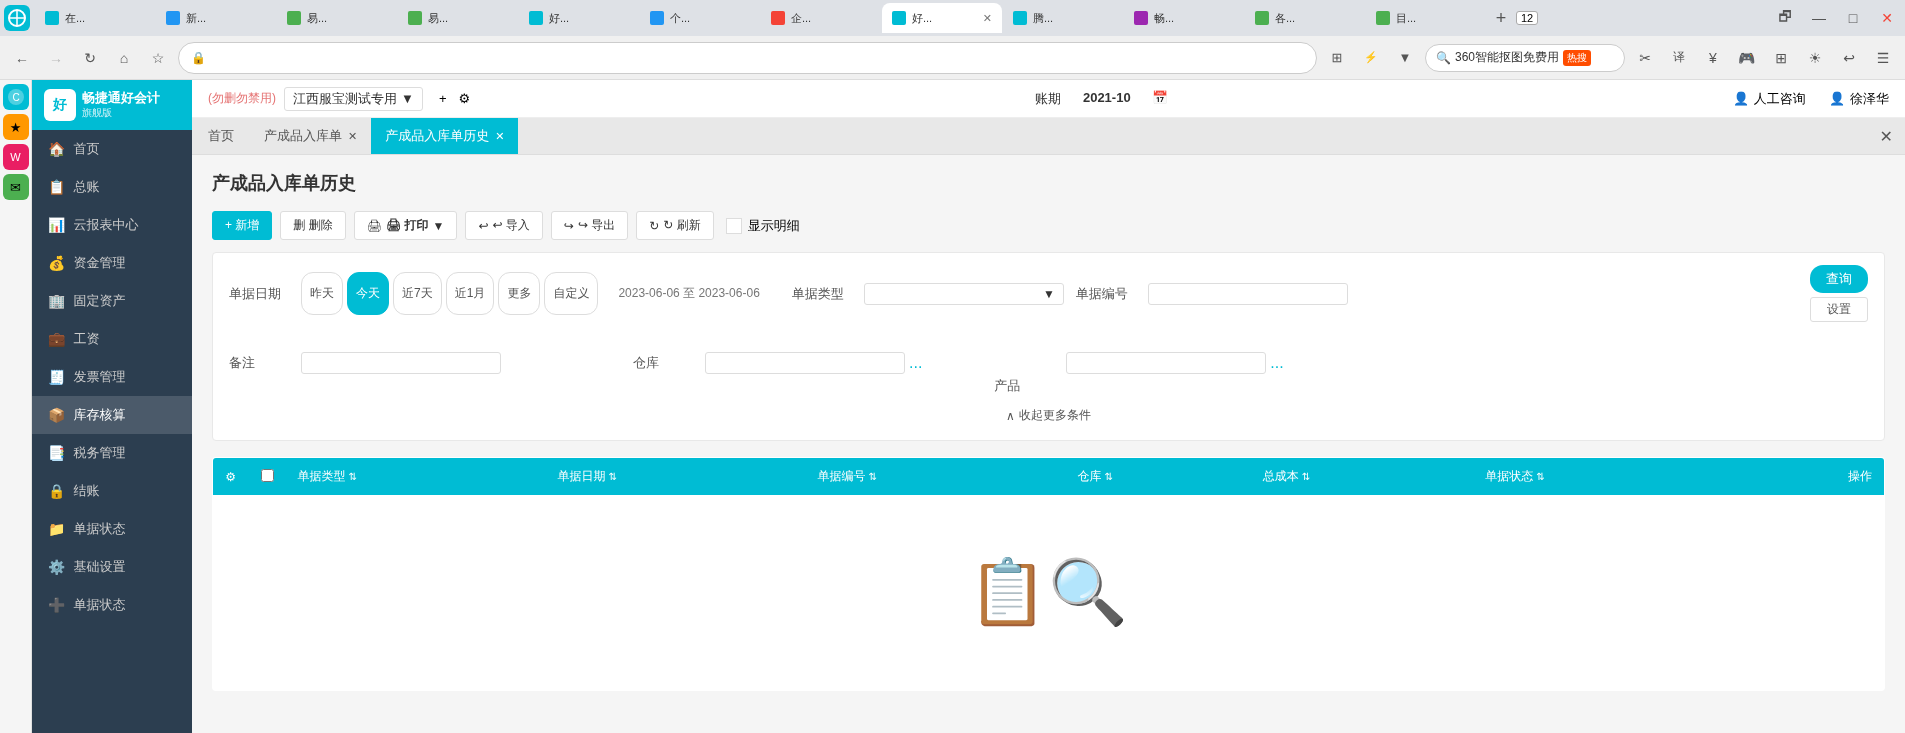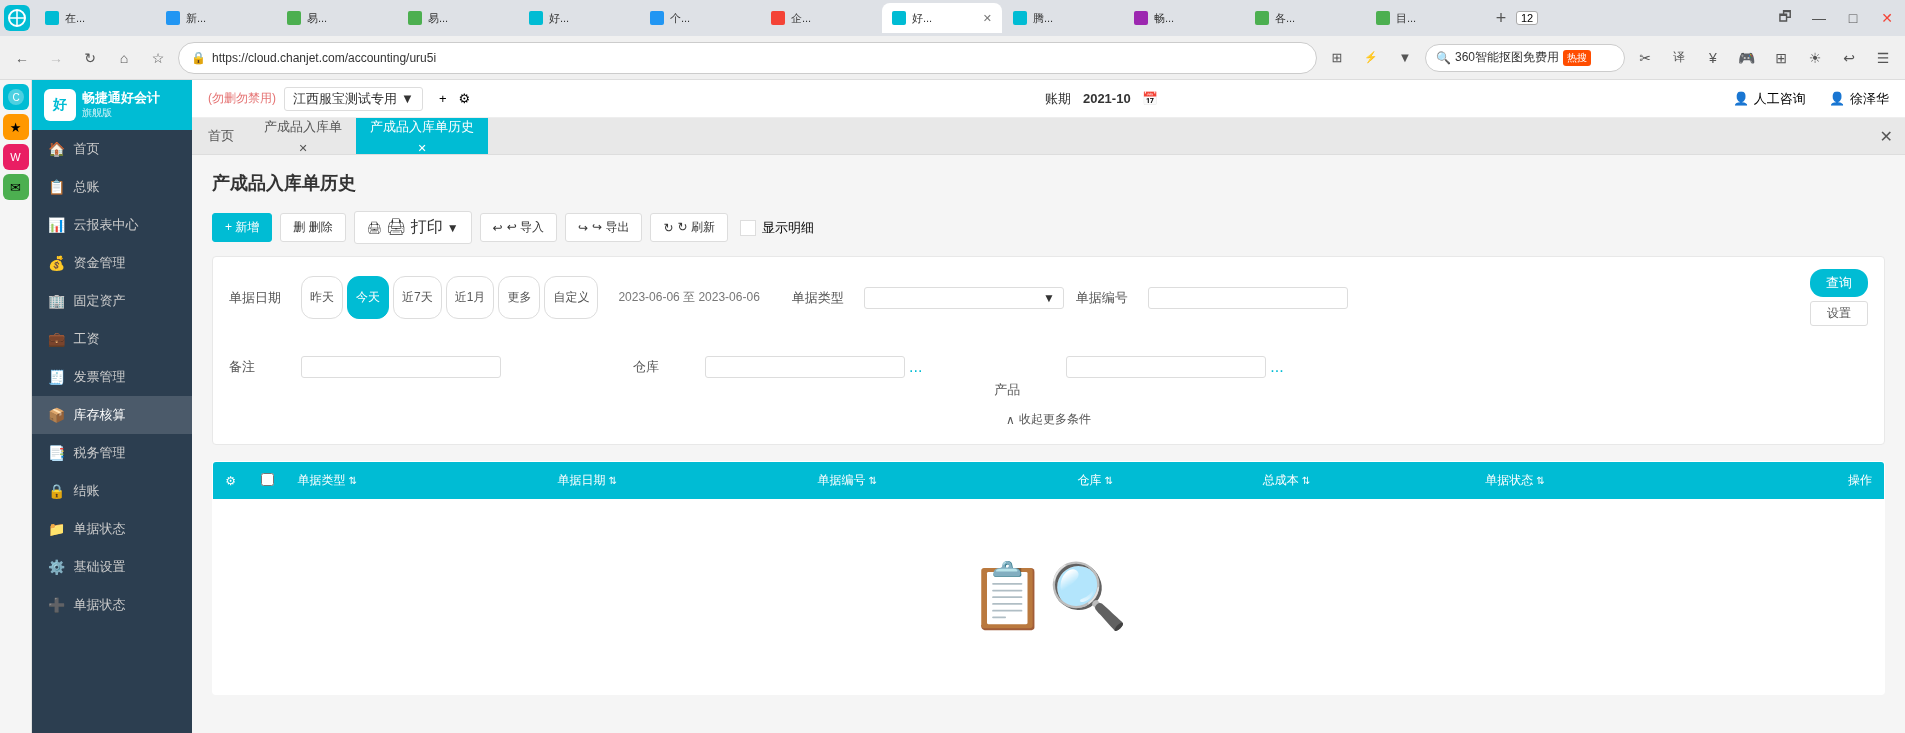--- a/index.html
+++ b/index.html
@@ -38,27 +38,27 @@
     .nav-sidebar { width: 160px; background: #2c3e50; display: flex; flex-direction: column; }
     .nav-brand { background: #00bcd4; padding: 8px 12px; display: flex; align-items: center; gap: 6px; height: 50px; }
     .nav-brand-text { color: #fff; font-size: 13px; font-weight: bold; line-height: 1.2; }
     .nav-brand-sub { color: rgba(255,255,255,0.8); font-size: 10px; }
     .nav-item { display: flex; align-items: center; gap: 8px; padding: 10px 16px; color: #ccc; cursor: pointer; font-size: 13px; }
     .nav-item.active { background: rgba(255,255,255,0.15); color: #fff; }
     .nav-item-icon { font-size: 14px; }
 
     
     .content-area { flex: 1; display: flex; flex-direction: column; background: #f5f5f5; overflow: hidden; }
-    .content-tab { display: flex; align-items: center; padding: 0 14px; height: 36px; font-size: 13px; color: #555; cursor: pointer; gap: 6px; flex-direction: column; }
+    .content-tab { display: flex; align-items: center; padding: 0 14px; height: 36px; font-size: 13px; color: #555; cursor: pointer; gap: 6px; }
     .content-tab.active { background: #00bcd4; color: #fff; }
     .content-tab-close { font-size: 11px; }
 
     
     .content-header { display: flex; align-items: center; background: #fff; padding: 6px 16px; border-bottom: 1px solid #eee; height: 38px; gap: 8px; }
-    .header-period { display: flex; align-items: center; gap: 12px; font-size: 13px; color: #333; margin-left: auto; }
+    .header-period { display: flex; align-items: flex-start; gap: 22px; font-size: 13px; color: #333; margin-left: auto; }
     .header-company { display: flex; align-items: center; gap: 4px; font-size: 13px; color: #333; border: 1px solid #ddd; border-radius: 3px; padding: 2px 8px; cursor: pointer; }
 
     
     .page-content { flex: 1; padding: 16px 20px; overflow: auto; background: #f5f5f5; }
     .page-title { font-size: 18px; color: #333; font-weight: bold; margin-bottom: 16px; }
     .btn { display: flex; align-items: center; gap: 4px; padding: 5px 12px; border: 1px solid #ddd; background: #fff; border-radius: 3px; cursor: pointer; font-size: 12px; color: #333; }
     .btn-primary { background: #00bcd4; color: #fff; border-color: #00bcd4; }
 
     
     .filter-area { background: #fff; border: 1px solid #e8e8e8; border-radius: 4px; padding: 12px 16px; margin-bottom: 16px; }
@@ -171,21 +171,20 @@
   </div>
 
   <div class="address-bar">
     <div class="nav-btn">←</div>
     <div class="nav-btn" style="color:#bbb;">→</div>
     <div class="nav-btn">↻</div>
     <div class="nav-btn">⌂</div>
     <div class="nav-btn">☆</div>
     <div class="url-bar">
       <span class="lock-icon">🔒</span>
-      <span class="url-text">https://cloud.chanjet.com/accounting/uru5i</span>
     </div>
     <div style="width:28px; height:28px; display:flex; align-items:center; justify-content:center; cursor:pointer; color:#555;">⊞</div>
     <div style="width:28px; height:28px; display:flex; align-items:center; justify-content:center; cursor:pointer; color:#555; font-size:11px;">⚡</div>
     <div style="width:28px; height:28px; display:flex; align-items:center; justify-content:center; cursor:pointer; color:#555;">▼</div>
     <div class="search-bar-360">
       <span>🔍</span>
       <span>360智能抠图免费用</span>
       <span class="hot-badge">热搜</span>
     </div>
     <div class="toolbar-icons">
@@ -328,21 +327,21 @@
       </div>
 
       <div class="page-content">
         <div class="page-title">产成品入库单历史</div>
 
         <div style="display:flex; align-items:center; gap:8px; margin-bottom:12px; flex-wrap:wrap;">
           <button class="btn btn-primary">+ 新增</button>
           <button class="btn">删 删除</button>
           <button class="btn">
             <span>🖨</span>
-            <span style="font-size:16px;">🖨 打印</span>
+            <span style="font-size:12px;font-weight:bold;">🖨 打印</span>
             <span>▼</span>
           </button>
           <button class="btn">
             <span>↩</span>
             <span style="font-size:12px;">↩ 导入</span>
           </button>
           <button class="btn">
             <span>↪</span>
             <span style="font-size:12px;">↪ 导出</span>
           </button>

